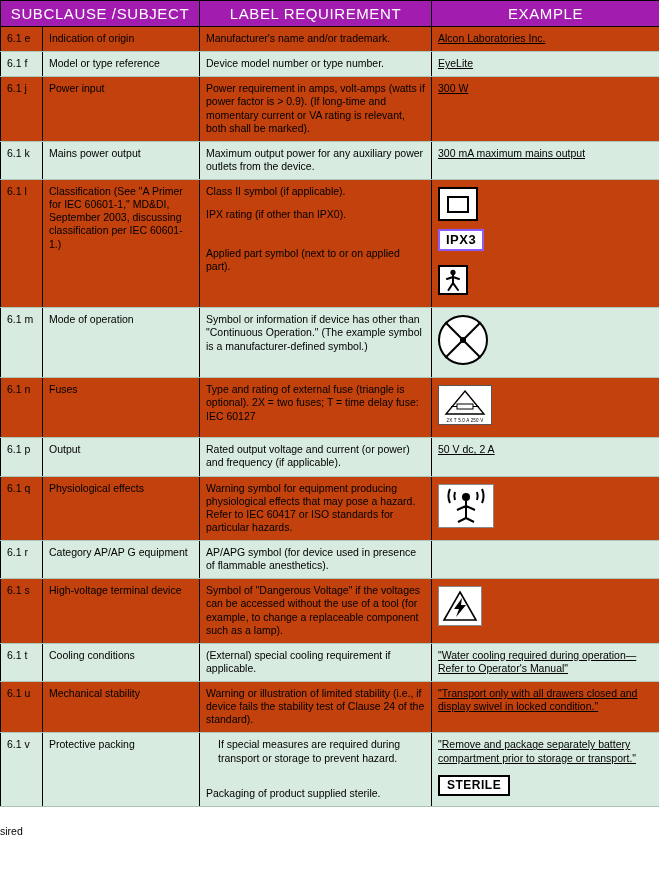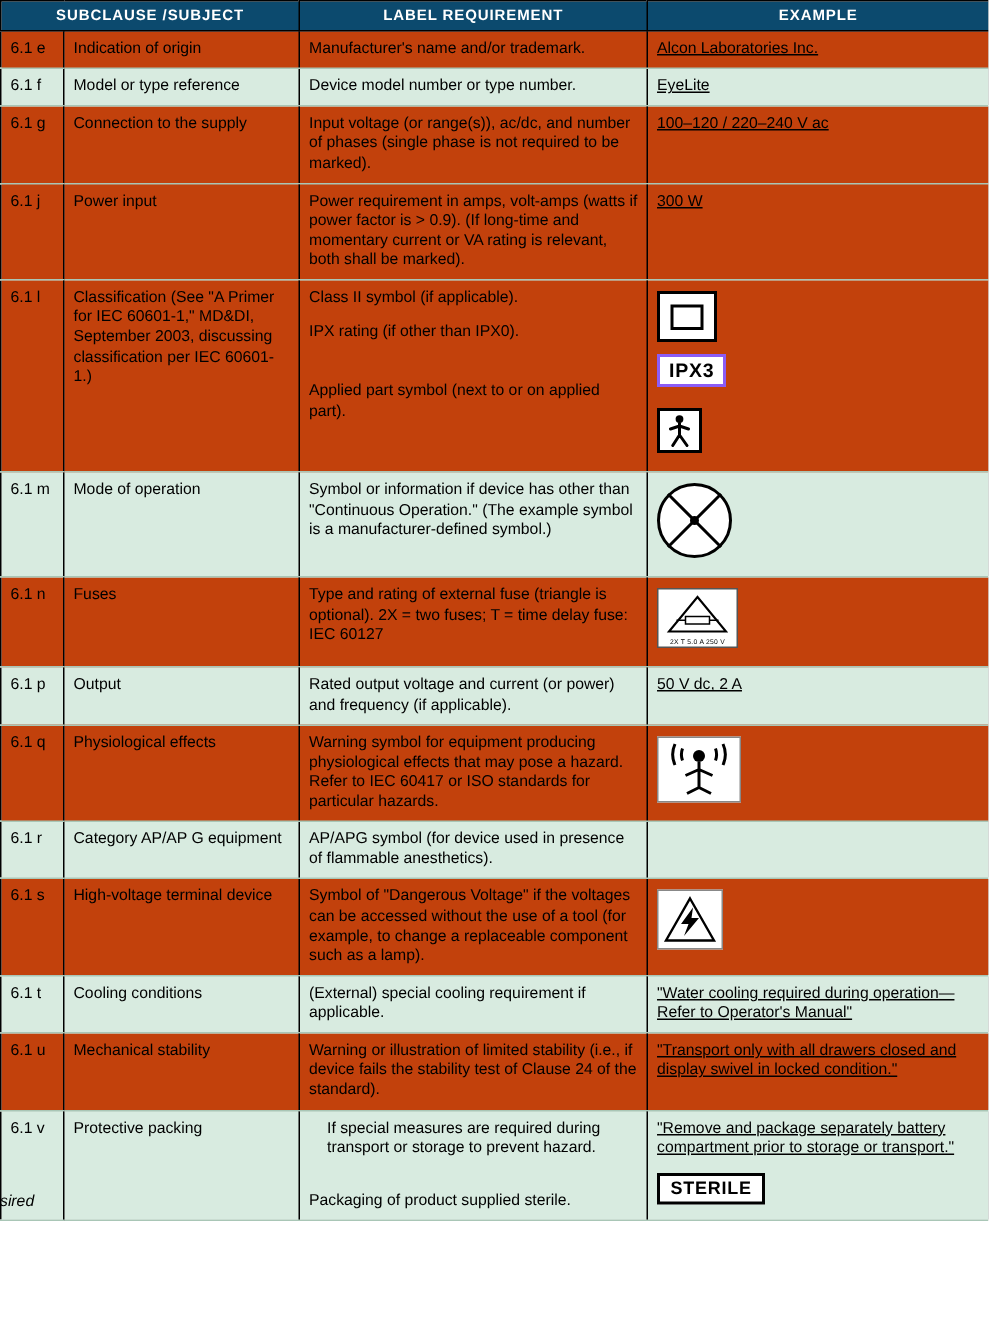--- a/index.html
+++ b/index.html
@@ -19,24 +19,24 @@
     overflow: hidden;
     background: #ffffff;
   }
   table.doc {
     border-collapse: collapse;
     width: 659px;
     table-layout: fixed;
     border: 1px solid #000000;
   }
   table.doc th {
-    background: #0c4a6e;
+    background: #a21caf;
     color: #ffffff;
-    font-size: 10px;
-    font-weight: bold;
+    font-size: 15px;
+    font-weight: normal;
     letter-spacing: 0.6px;
     text-align: center;
     padding: 4px 2px 4px 2px;
     border-right: 1px solid #000000;
     border-bottom: 1px solid #000000;
     vertical-align: middle;
   }
   table.doc th:last-child { border-right: none; }
   table.doc td {
     border-right: 1px solid #000000;
@@ -54,26 +54,25 @@
   .c2 { width: 157px; }
   .c3 { width: 232px; }
   .c4 { width: 228px; }
   .subclause { white-space: nowrap; }
   .subj { }
   .req p, .ex p { margin: 0 0 8px 0; }
   .req p:last-child, .ex p:last-child { margin-bottom: 0; }
   .strayleft {
     position: absolute;
     left: 0px;
-    top: 795px;
+    top: 825px;
     font-size: 10.5px;
     color: #000000;
     background: transparent;
     z-index: 5;
-    font-style: italic;
   }
   
   .sym-wrap { margin: 2px 0 6px 0; }
   .sym-class2 {
     width: 40px; height: 34px;
     border: 2px solid #000;
     background: #ffffff;
     box-sizing: border-box;
     display: flex; align-items: center; justify-content: center;
   }
@@ -203,43 +202,43 @@
         <td class="subclause">6.1 f</td>
         <td class="subj">Model or type reference</td>
         <td class="req">
             <p>Device model number or type number.</p>
           </td>
         <td class="ex">
             <p>EyeLite</p>
           </td>
       </tr>
 
-      <tr class="rowA">
-        <td class="subclause">6.1 g</td>
-        <td class="subj">Connection to the supply</td>
-        <td class="req">
-            <p>Input voltage (or range(s)), ac/dc, and number of phases (single phase is not required to be marked).</p>
-          </td>
-        <td class="ex">
-            <p>100–120 / 220–240 V ac</p>
-          </td>
-      </tr>
 
 
       <tr class="rowA">
         <td class="subclause">6.1 j</td>
         <td class="subj">Power input</td>
         <td class="req">
             <p>Power requirement in amps, volt-amps (watts if power factor is &gt; 0.9). (If long-time and momentary current or VA rating is relevant, both shall be marked).</p>
           </td>
         <td class="ex">
             <p>300 W</p>
           </td>
       </tr>
 
+      <tr class="rowB">
+        <td class="subclause">6.1 k</td>
+        <td class="subj">Mains power output</td>
+        <td class="req">
+            <p>Maximum output power for any auxiliary power outlets from the device.</p>
+          </td>
+        <td class="ex">
+            <p>300 mA maximum mains output</p>
+          </td>
+      </tr>
 
       <tr class="rowA">
         <td class="subclause">6.1 l</td>
         <td class="subj">Classification (See "A Primer for IEC 60601-1," MD&amp;DI, September 2003, discussing classification per IEC 60601-1.)</td>
         <td class="req">
           <p style="margin-bottom:10px;">Class II symbol (if applicable).</p>
           <p style="margin-bottom:26px;">IPX rating (if other than IPX0).</p>
           <p>Applied part symbol (next to or on applied part).</p>
         </td>
         <td class="ex">

